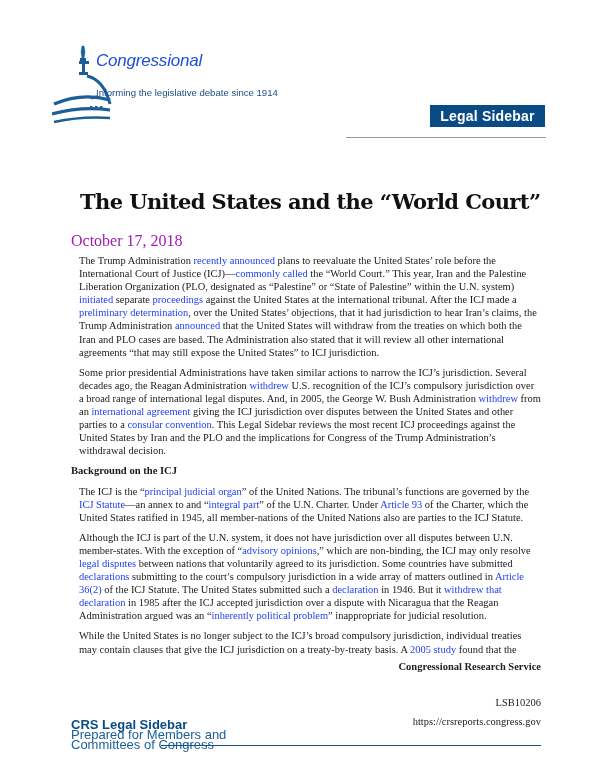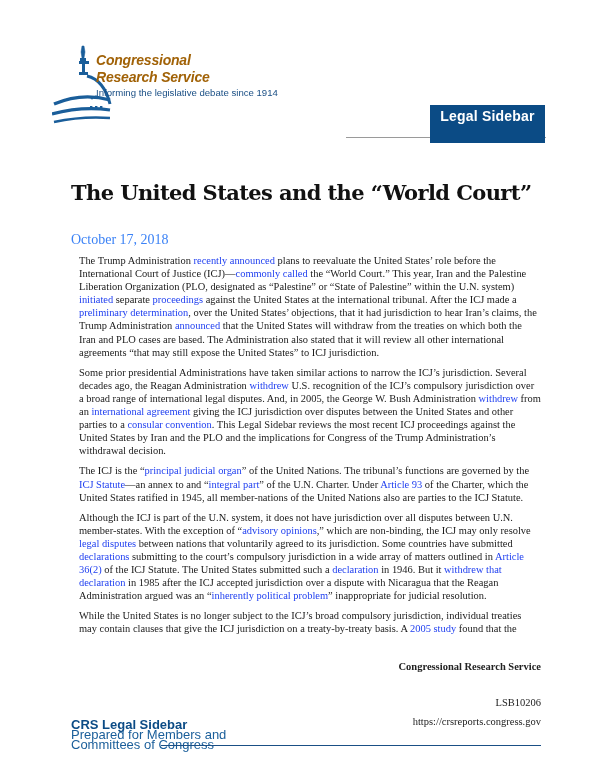--- a/index.html
+++ b/index.html
@@ -1,24 +1,24 @@
 <!DOCTYPE html>
 <html><head>
   <meta charset="utf-8">
   <style>
     html, body { margin:0; padding:0; background:#fff; }
     body { width:600px; height:777px; position:relative; overflow:hidden; font-family:"Liberation Serif", serif; color:#111; }
     .logo { position:absolute; left:52px; top:42px; width:300px; height:100px; }
     .logo svg { position:absolute; left:0; top:0; }
-    .crs-name { position:absolute; left:96px; top:52px; font-family:"Liberation Sans", sans-serif; font-style:italic; font-weight:bold; color:#a16207; font-size:14px; line-height:17px; letter-spacing:-0.2px; }
+    .crs-name { position:absolute; left:96px; top:52px; font-family:"Liberation Sans", sans-serif; font-style:italic; font-weight:normal; color:#1d4ed8; font-size:17px; line-height:17px; letter-spacing:-0.2px; }
     .crs-tagline { position:absolute; left:96px; top:87px; font-family:"Liberation Sans", sans-serif; font-size:9.6px; color:#1a4f85; white-space:nowrap; }
     .header-rule { position:absolute; left:346px; top:137px; width:200px; height:1px; background:#9a9a9a; }
-    .badge { position:absolute; left:430px; top:105px; width:115px; height:38px; background:#0b4b85; color:#fff; font-family:"Liberation Sans", sans-serif; font-weight:bold; font-size:14px; line-height:22px; text-align:center; letter-spacing:0.2px; }
+    .badge { position:absolute; left:430px; top:105px; width:115px; height:22px; background:#0b4b85; color:#fff; font-family:"Liberation Sans", sans-serif; font-weight:bold; font-size:14px; line-height:22px; text-align:center; letter-spacing:0.2px; }
     .title { position:absolute; left:71px; top:180px; font-family:"DejaVu Serif", serif; font-weight:bold; font-size:21px; letter-spacing:-0.6px; color:#111; white-space:nowrap; }
-    .date { position:absolute; left:71px; top:232px; font-size:14px; color:#3b82f6; }
+    .date { position:absolute; left:71px; top:232px; font-size:16px; color:#a21caf; }
     .content { position:absolute; left:71px; top:254px; width:470px; font-size:10.45px; line-height:13.1px; color:#1a1a1a; }
     .content p { margin:0 0 7px 8px; }
     .content h3 { margin:0 0 7px 0; font-size:10.6px; font-weight:bold; }
     a.lnk { color:#1f3ff0; text-decoration:none; }
     .meta { position:absolute; right:59px; text-align:center; font-size:10.5px; color:#222; }
     .meta.org { top:661px; font-weight:bold; }
     .meta.url { top:680px;margin-top:36px; }
     .meta.id { top:697px; }
     .footer { position:absolute; left:71px; top:720px; font-family:"Liberation Sans", sans-serif; font-size:13px; line-height:10px; color:#1a5e9a; }
     .footer .f-title { font-weight:bold; color:#0b4b85; }
@@ -42,32 +42,32 @@
       <circle cx="40" cy="56" r="1.4" stroke-width="0"></circle>
       <circle cx="44" cy="55" r="1.4" stroke-width="0"></circle>
       <rect x="38" y="64" width="2.4" height="3" stroke-width="0"></rect>
       <rect x="43" y="64" width="2.4" height="3" stroke-width="0"></rect>
       <rect x="48" y="64" width="2.4" height="3" stroke-width="0"></rect>
     </g>
   </svg>
 </div>
 <div class="crs-name">
   <div>Congressional</div>
-  <div>Research Service</div>
 </div>
 <div class="crs-tagline">Informing the legislative debate since 1914</div>
 <div class="header-rule"></div>
 <div class="badge">Legal Sidebar</div>
 
-<h1 class="title" style="margin:0;">The United States and the “World Court”</h1>
+<h1 class="title" style="margin:9px;">The United States and the “World Court”</h1>
 <div class="date">October 17, 2018</div>
 
 <div class="content" id="content">
     <p><span>The Trump Administration </span><a class="lnk" style="color: rgb(31, 63, 240);">recently announced</a><span> plans to reevaluate the United States’ role before the International Court of Justice (ICJ)—</span><a class="lnk" style="color: rgb(31, 63, 240);">commonly called</a><span> the “World Court.” This year, Iran and the Palestine Liberation Organization (PLO, designated as “Palestine” or “State of Palestine” within the U.N. system) </span><a class="lnk" style="color: rgb(31, 63, 240);">initiated</a><span> separate </span><a class="lnk" style="color: rgb(31, 63, 240);">proceedings</a><span> against the United States at the international tribunal. After the ICJ made a </span><a class="lnk" style="color: rgb(31, 63, 240);">preliminary determination</a><span>, over the United States’ objections, that it had jurisdiction to hear Iran’s claims, the Trump Administration </span><a class="lnk" style="color: rgb(31, 63, 240);">announced</a><span> that the United States will withdraw from the treaties on which both the Iran and PLO cases are based. The Administration also stated that it will review all other international agreements “that may still expose the United States” to ICJ jurisdiction.</span></p>
     <p><span>Some prior presidential Administrations have taken similar actions to narrow the ICJ’s jurisdiction. Several decades ago, the Reagan Administration </span><a class="lnk" style="color: rgb(31, 63, 240);">withdrew</a><span> U.S. recognition of the ICJ’s compulsory jurisdiction over a broad range of international legal disputes. And, in 2005, the George W. Bush Administration </span><a class="lnk" style="color: rgb(31, 63, 240);">withdrew</a><span> from an </span><a class="lnk" style="color: rgb(31, 63, 240);">international agreement</a><span> giving the ICJ jurisdiction over disputes between the United States and other parties to a </span><a class="lnk" style="color: rgb(31, 63, 240);">consular convention</a><span>. This Legal Sidebar reviews the most recent ICJ proceedings against the United States by Iran and the PLO and the implications for Congress of the Trump Administration’s withdrawal decision.</span></p>
+    <h3>Background on the ICJ</h3>
     <p><span>The ICJ is the “</span><a class="lnk" style="color: rgb(31, 63, 240);">principal judicial organ</a><span>” of the United Nations. The tribunal’s functions are governed by the </span><a class="lnk" style="color: rgb(31, 63, 240);">ICJ Statute</a><span>—an annex to and “</span><a class="lnk" style="color: rgb(31, 63, 240);">integral part</a><span>” of the U.N. Charter. Under </span><a class="lnk" style="color: rgb(31, 63, 240);">Article 93</a><span> of the Charter, which the United States ratified in 1945, all member-nations of the United Nations also are parties to the ICJ Statute.</span></p>
     <p><span>Although the ICJ is part of the U.N. system, it does not have jurisdiction over all disputes between U.N. member-states. With the exception of “</span><a class="lnk" style="color: rgb(31, 63, 240);">advisory opinions</a><span>,” which are non-binding, the ICJ may only resolve </span><a class="lnk" style="color: rgb(31, 63, 240);">legal disputes</a><span> between nations that voluntarily agreed to its jurisdiction. Some countries have submitted </span><a class="lnk" style="color: rgb(31, 63, 240);">declarations</a><span> submitting to the court’s compulsory jurisdiction in a wide array of matters outlined in </span><a class="lnk" style="color: rgb(31, 63, 240);">Article 36(2)</a><span> of the ICJ Statute. The United States submitted such a </span><a class="lnk" style="color: rgb(31, 63, 240);">declaration</a><span> in 1946. But it </span><a class="lnk" style="color: rgb(31, 63, 240);">withdrew that declaration</a><span> in 1985 after the ICJ accepted jurisdiction over a dispute with Nicaragua that the Reagan Administration argued was an “</span><a class="lnk" style="color: rgb(31, 63, 240);">inherently political problem</a><span>” inappropriate for judicial resolution.</span></p>
     <p><span>While the United States is no longer subject to the ICJ’s broad compulsory jurisdiction, individual treaties may contain clauses that give the ICJ jurisdiction on a treaty-by-treaty basis. A </span><a class="lnk" style="color: rgb(31, 63, 240);">2005 study</a><span> found that the</span></p>
   </div>
 
 <div class="meta org">Congressional Research Service</div>
 <div class="meta url">https://crsreports.congress.gov</div>
 <div class="meta id">LSB10206</div>
 
 <div class="footer">

